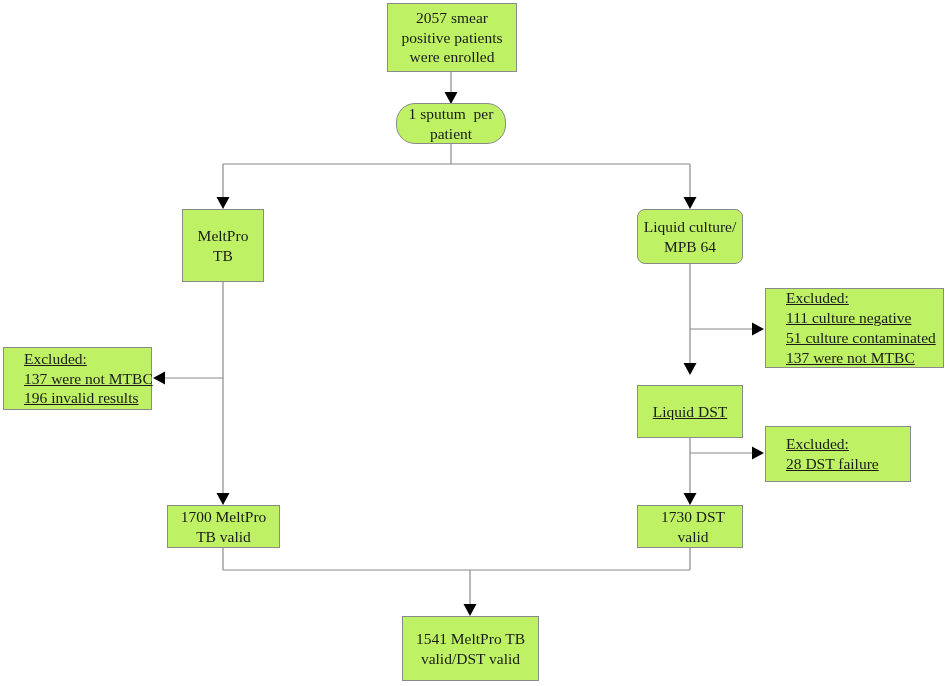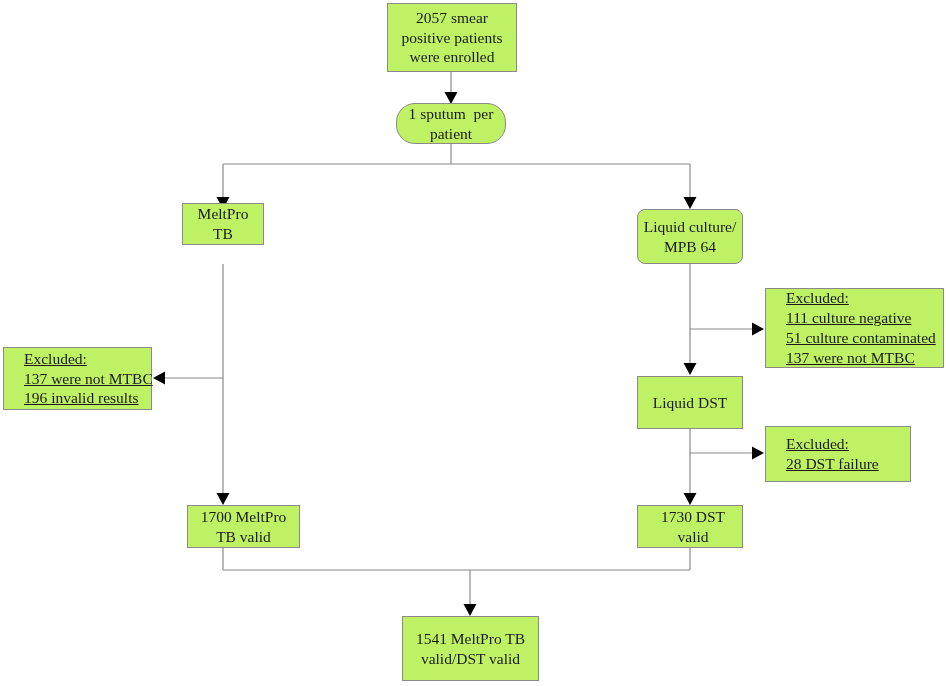--- a/index.html
+++ b/index.html
@@ -105,21 +105,21 @@
     <span class="ln">2057 smear</span>
     <span class="ln">positive patients</span>
     <span class="ln">were enrolled</span>
   </div>
 
   <div class="node center" style="left:396px; top:103px; width:110px; height:41px;border-radius:19px;">
     <span class="ln">1 sputum  per</span>
     <span class="ln">patient</span>
   </div>
 
-  <div class="node center" style="left:182px; top:203px; width:82px; height:42px;">
+  <div class="node center" style="left:182px; top:209px; width:82px; height:73px;">
     <span class="ln">MeltPro</span>
     <span class="ln">TB</span>
   </div>
 
   <div class="node center" style="left:637px; top:209px; width:106px; height:55px;border-radius:8px;">
     <span class="ln">Liquid culture/</span>
     <span class="ln">MPB 64</span>
   </div>
 
   <div class="node left" style="left:765px; top:288px; width:179px; height:80px;">
@@ -128,30 +128,30 @@
     <span class="ln">51 culture contaminated</span>
     <span class="ln">137 were not MTBC</span>
   </div>
 
   <div class="node left" style="left:3px; top:347px; width:149px; height:63px;">
     <span class="ln">Excluded:</span>
     <span class="ln">137 were not MTBC</span>
     <span class="ln">196 invalid results</span>
   </div>
 
-  <div class="node center" style="left:637px; top:376px; width:106px; height:53px;">
+  <div class="node center" style="left:637px; top:385px; width:106px; height:53px;text-decoration:underline;">
     <span class="ln">Liquid DST</span>
   </div>
 
   <div class="node left" style="left:765px; top:426px; width:146px; height:56px;">
     <span class="ln">Excluded:</span>
     <span class="ln">28 DST failure</span>
   </div>
 
-  <div class="node center" style="left:167px; top:505px; width:113px; height:43px;margin-left:20px;">
+  <div class="node center" style="left:167px; top:505px; width:113px; height:43px;">
     <span class="ln">1700 MeltPro</span>
     <span class="ln">TB valid</span>
   </div>
 
   <div class="node center" style="left:637px; top:505px; width:106px; height:43px;padding-left:12px;">
     <span class="ln">1730 DST</span>
     <span class="ln">valid</span>
   </div>
 
   <div class="node center" style="left:402px; top:616px; width:137px; height:65px;">

